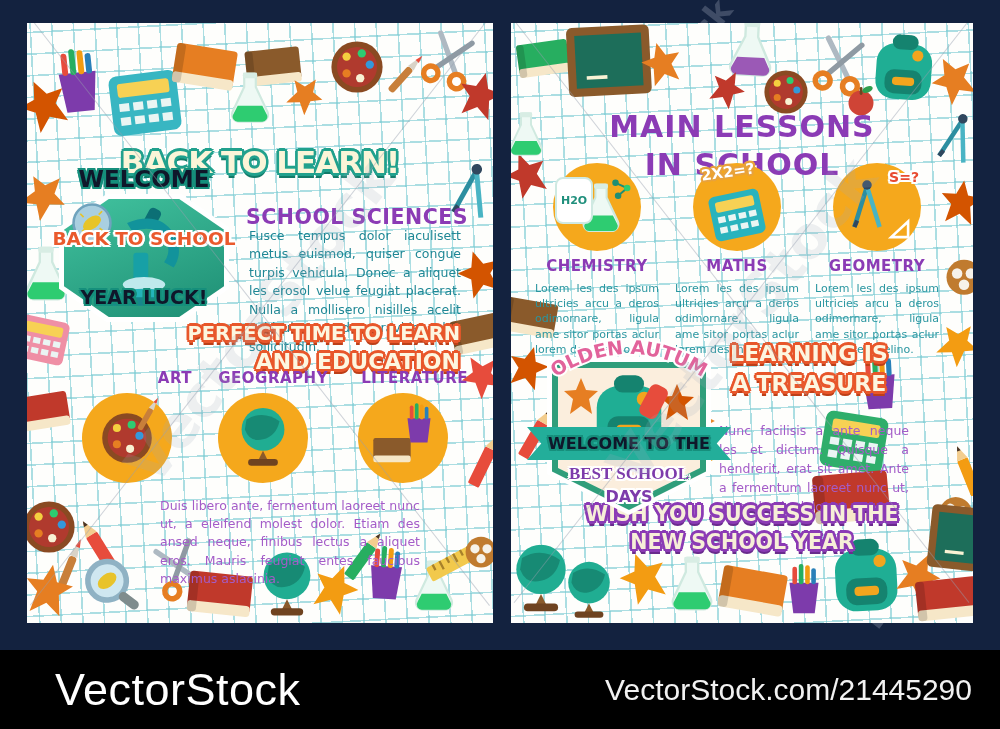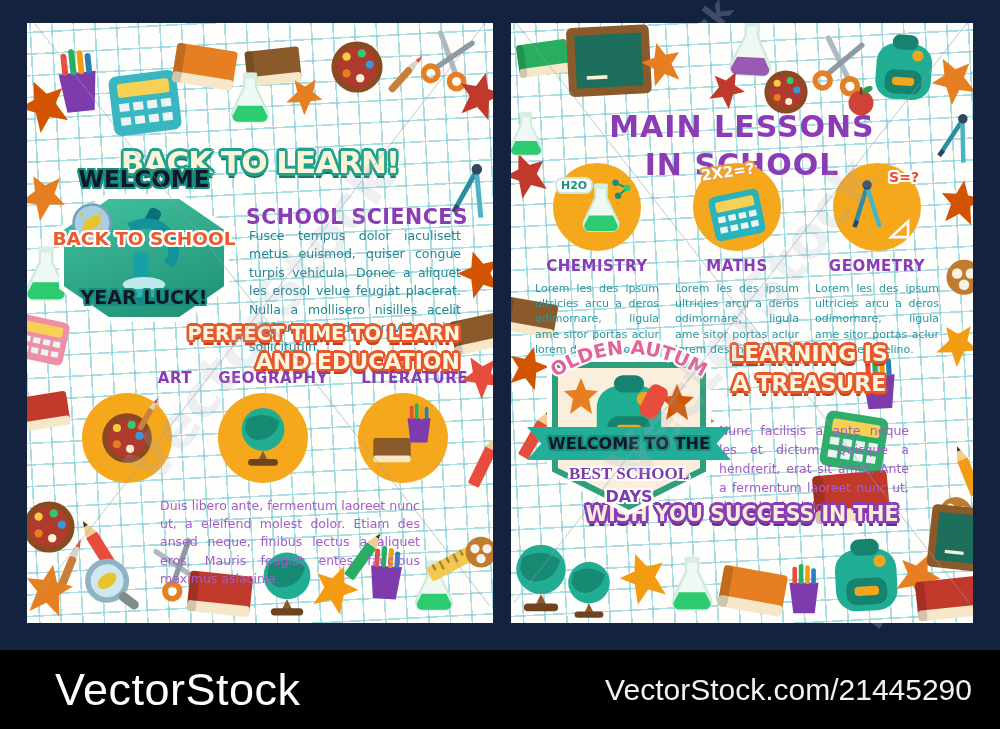--- a/index.html
+++ b/index.html
@@ -62,21 +62,21 @@
   .b-bug{position:absolute;left:16px;top:36px;width:42px;height:42px;z-index:2;}
 
   
   .rp-title1{left:0;right:0;top:66px;text-align:center;font-size:30px;font-weight:bold;color:#8b3bb5;letter-spacing:1px;}
   .rp-title2{left:0;right:0;top:104px;text-align:center;font-size:30px;font-weight:bold;color:#8b3bb5;letter-spacing:1px;}
   .rcol{position:absolute;z-index:2;width:124px;top:140px;}
   .rcol .circle{position:relative;width:88px;height:88px;margin:0 auto;border-radius:50%;background:#f5a81c;}
   .rcol .lbl{margin-top:6px;text-align:center;font-size:15px;font-weight:bold;color:#8b3bb5;letter-spacing:.5px;}
   .rcol .txt{margin-top:6px;font-size:11px;line-height:15.2px;color:#2a96a0;text-align:justify;}
   .h2o-pill{position:absolute;left:2px;top:14px;background:#fff;border:2px solid #cfe9e2;border-radius:8px;
-            padding:0 4px;font-size:11px;font-weight:bold;color:#1f8f7c;}
+            padding:15px 4px;font-size:11px;font-weight:bold;color:#1f8f7c;}
   .mexp{position:absolute;left:8px;top:0;font-size:15px;font-weight:bold;transform:rotate(-8deg);}
   .sexp{position:absolute;right:2px;top:6px;font-size:14px;font-weight:bold;}
 
   
   .badge-shield{position:absolute;z-index:3;left:30px;top:308px;width:176px;height:188px;}
   .arc-svg{position:absolute;left:0;top:-4px;width:176px;height:54px;z-index:4;}
   .shield{position:absolute;left:6px;right:6px;top:26px;bottom:4px;background:#fff;
           clip-path:polygon(0 0,100% 0,100% 74%,50% 100%,0 74%);}
   .shield.s2{left:11px;right:11px;top:31px;bottom:9px;background:#2f9e7b;}
   .shield.s3{left:17px;right:17px;top:37px;bottom:16px;background:#fbeedd;}
@@ -837,20 +837,21 @@
         </svg>
     </span>
     <span class="bullet" style="left:192px;top:428px;">
       <svg viewBox="0 0 40 40" width="100%" height="100%">
           <path d="M6 34 34 20 6 6z" fill="#f2a51e"></path>
         </svg>
     </span>
     <p class="ct rp-ttext">Nunc facilisis a ante neque les et dictum. Quisque a hendrerit, erat sit amet. Ante a fermentum laoreet nunc ut, de molestie dolor.</p>
 
     <div class="ct rp-wish1 st-purple">WISH YOU SUCCESS IN THE</div>
+    <div class="ct rp-wish2 st-purple">NEW SCHOOL YEAR</div>
 
     <div class="wm-line wm-a"></div>
     <div class="wm-line wm-b"></div>
     <div class="wm-ghost">VectorStock</div>
   </section>
 
   <footer class="bar">
     <div class="brand">VectorStock</div>
     <div class="url">VectorStock.com/21445290</div>
   </footer>

